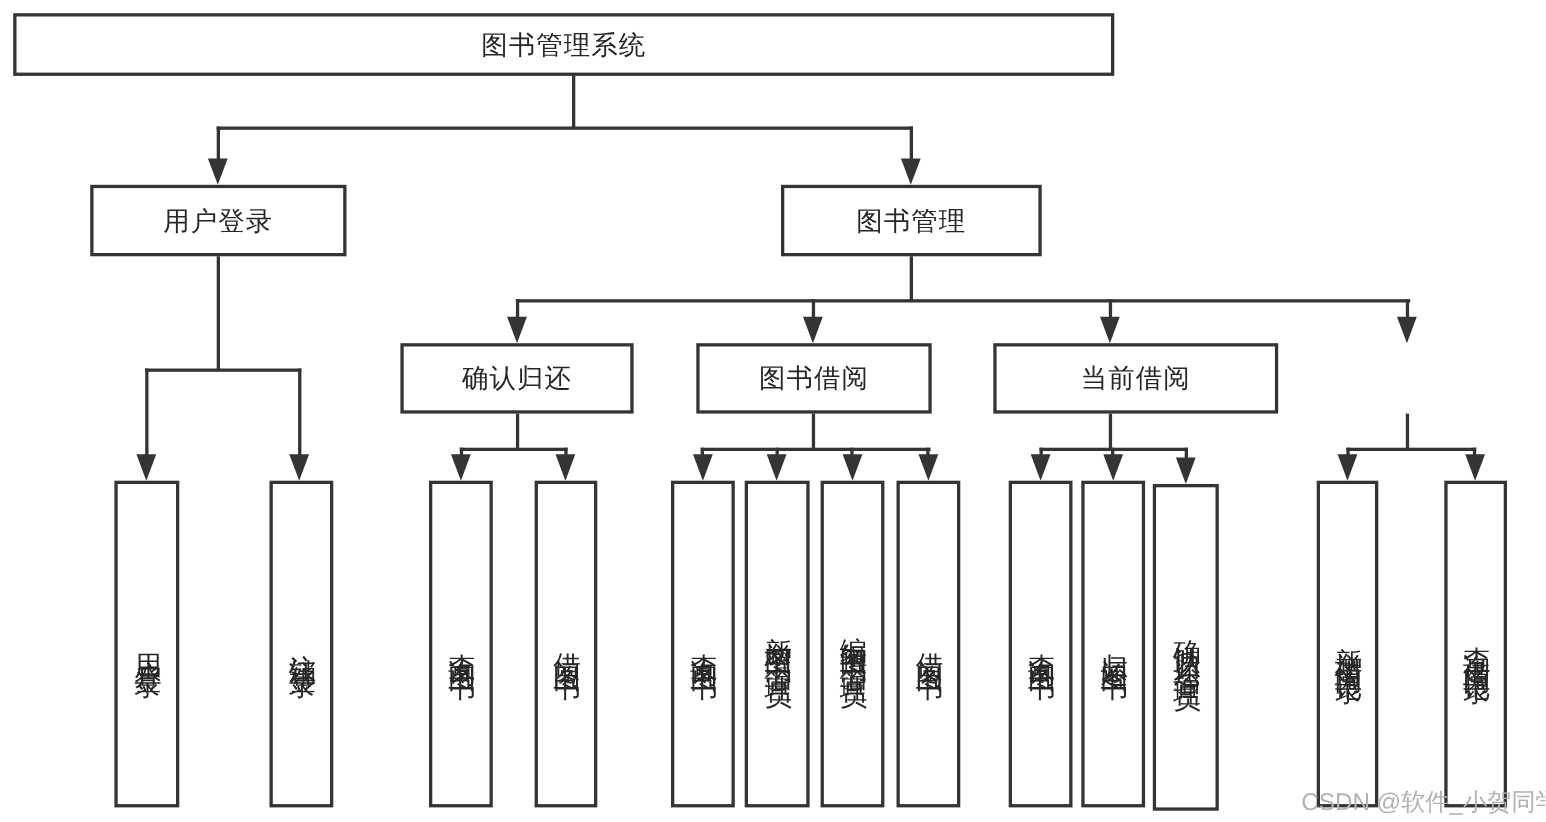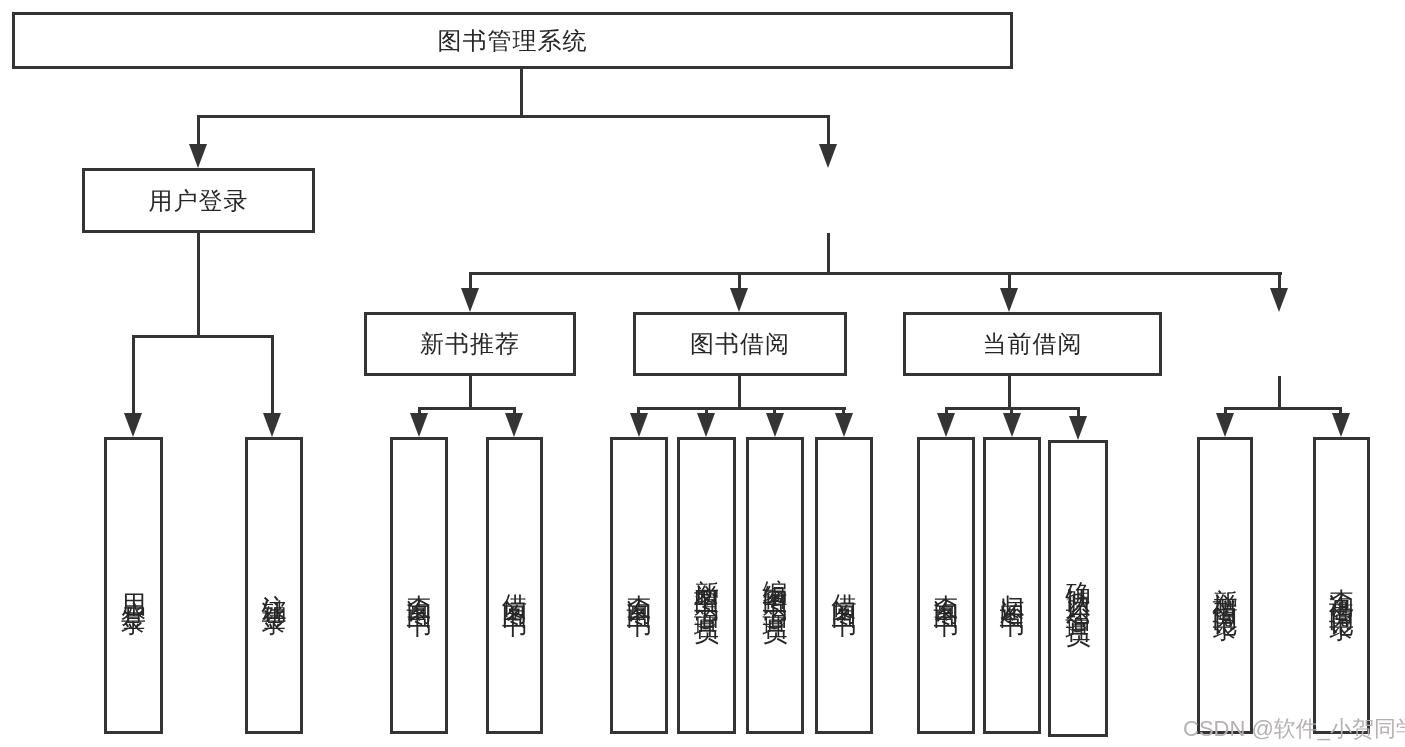--- a/index.html
+++ b/index.html
@@ -50,41 +50,44 @@
   <div class="seg" style="left:520px;top:69px;width:3px;height:48px"></div>
   <div class="seg" style="left:197px;top:115px;width:633px;height:3px"></div>
   <div class="seg" style="left:197px;top:115px;width:3px;height:31px"></div>
   <div class="arr" style="left:189px;top:144px"></div>
   <div class="seg" style="left:827px;top:115px;width:3px;height:31px"></div>
   <div class="arr" style="left:819px;top:144px"></div>
 
   <div class="node h" style="left:82px;top:168px;width:233px;height:65px">
     <span class="lbl">用户登录</span>
   </div>
+  <div class="node h" style="left:710px;top:168px;width:237px;height:65px">
+    <span class="lbl">图书管理</span>
+  </div>
 
   <div class="seg" style="left:197px;top:233px;width:3px;height:104px"></div>
   <div class="seg" style="left:132px;top:335px;width:142px;height:3px"></div>
   <div class="seg" style="left:132px;top:335px;width:3px;height:80px"></div>
   <div class="arr" style="left:124px;top:413px"></div>
   <div class="seg" style="left:271px;top:335px;width:3px;height:80px"></div>
   <div class="arr" style="left:263px;top:413px"></div>
 
   <div class="seg" style="left:827px;top:233px;width:3px;height:41px"></div>
   <div class="seg" style="left:469px;top:272px;width:813px;height:3px"></div>
   <div class="seg" style="left:469px;top:272px;width:3px;height:18px"></div>
   <div class="arr" style="left:461px;top:288px"></div>
   <div class="seg" style="left:738px;top:272px;width:3px;height:18px"></div>
   <div class="arr" style="left:730px;top:288px"></div>
   <div class="seg" style="left:1008px;top:272px;width:3px;height:18px"></div>
   <div class="arr" style="left:1000px;top:288px"></div>
   <div class="seg" style="left:1278px;top:272px;width:3px;height:18px"></div>
   <div class="arr" style="left:1270px;top:288px"></div>
 
   <div class="node h" style="left:364px;top:312px;width:212px;height:64px">
-    <span class="lbl">新书推荐</span>
+    <span class="lbl">确认归还</span>
   </div>
   <div class="node h" style="left:633px;top:312px;width:214px;height:64px">
     <span class="lbl">图书借阅</span>
   </div>
   <div class="node h" style="left:903px;top:312px;width:259px;height:64px">
     <span class="lbl">当前借阅</span>
   </div>
 
   <div class="seg" style="left:469px;top:376px;width:3px;height:33px"></div>
   <div class="seg" style="left:418px;top:407px;width:98px;height:3px"></div>

